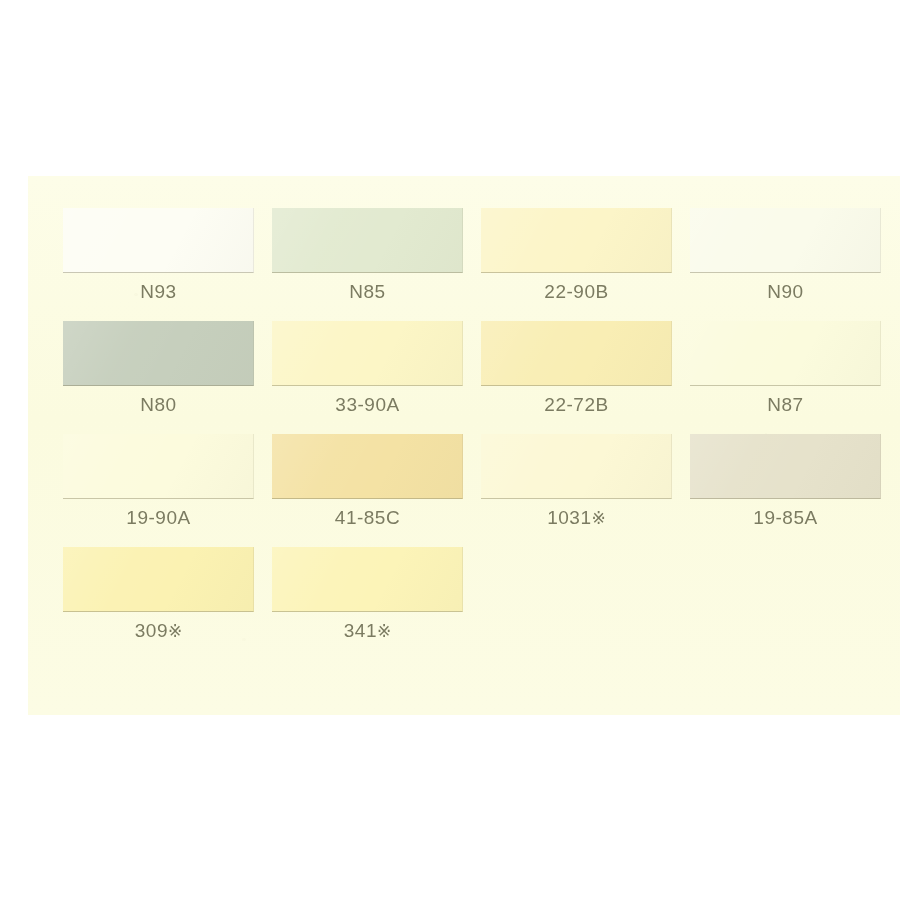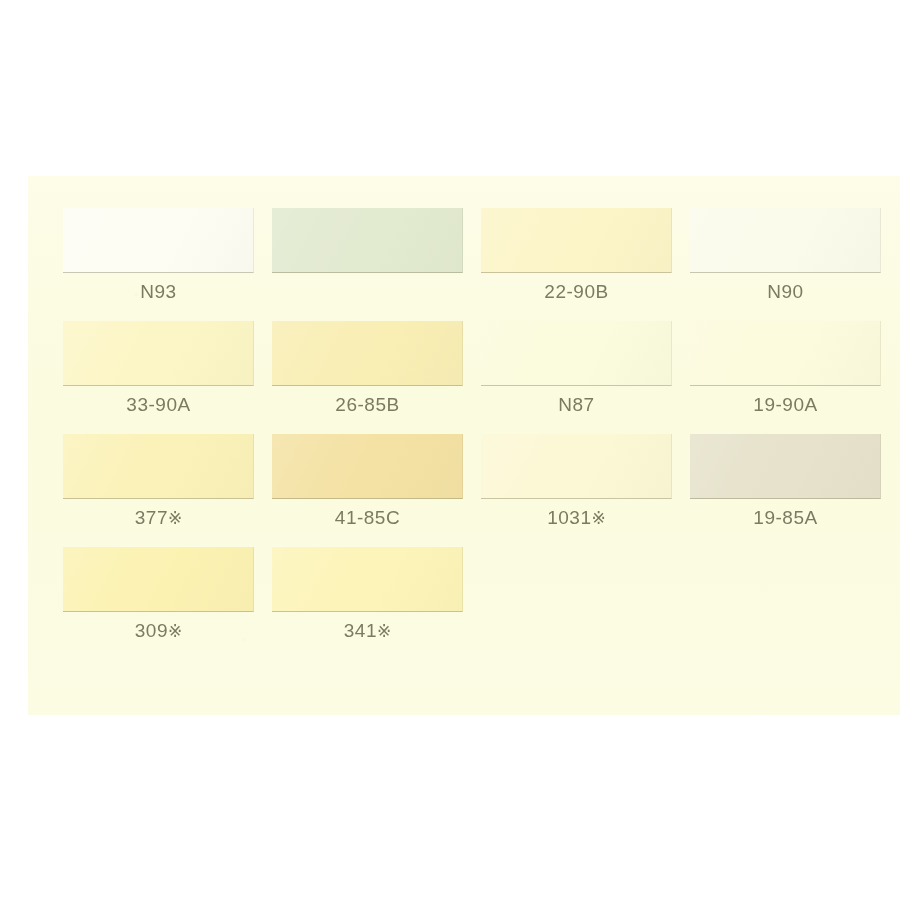--- a/index.html
+++ b/index.html
@@ -106,48 +106,49 @@
 
   <div class="swatch-card">
     <div class="paper-grain"></div>
     <div class="swatch-grid" id="swatch-grid">
         <div class="swatch-cell">
           <div class="swatch-chip" title="N93" style="background-color: rgb(253, 253, 244);"></div>
           <div class="swatch-label"><span>N93</span></div>
         </div>
         <div class="swatch-cell">
           <div class="swatch-chip" title="N85" style="background-color: rgb(226, 234, 208);"></div>
+          <div class="swatch-label"><span>N85</span></div>
         </div>
         <div class="swatch-cell">
           <div class="swatch-chip" title="22-90B" style="background-color: rgb(252, 245, 200);"></div>
           <div class="swatch-label"><span>22-90B</span></div>
         </div>
         <div class="swatch-cell">
           <div class="swatch-chip" title="N90" style="background-color: rgb(250, 251, 235);"></div>
           <div class="swatch-label"><span>N90</span></div>
         </div>
         <div class="swatch-cell">
+          <div class="swatch-chip" title="N80" style="background-color: rgb(198, 207, 189);"></div>
+          <div class="swatch-label"><span>N80</span></div>
+        </div>
+        <div class="swatch-cell">
           <div class="swatch-chip" title="25-90A" style="background-color: rgb(252, 246, 198);"></div>
           <div class="swatch-label"><span>33-90A</span></div>
         </div>
         <div class="swatch-cell">
           <div class="swatch-chip" title="22-85B" style="background-color: rgb(249, 238, 180);"></div>
-          <div class="swatch-label"><span>26-85B</span></div>
+          <div class="swatch-label"><span>22-72B</span></div>
         </div>
         <div class="swatch-cell">
           <div class="swatch-chip" title="N87" style="background-color: rgb(251, 251, 221);"></div>
           <div class="swatch-label"><span>N87</span></div>
         </div>
         <div class="swatch-cell">
           <div class="swatch-chip" title="19-90A" style="background-color: rgb(252, 251, 221);"></div>
           <div class="swatch-label"><span>19-90A</span></div>
-        </div>
-        <div class="swatch-cell">
-          <div class="swatch-chip" title="377※" style="background-color: rgb(251, 242, 185);"></div>
-          <div class="swatch-label"><span>377</span><span class="mark">※</span></div>
         </div>
         <div class="swatch-cell">
           <div class="swatch-chip" title="22-85C" style="background-color: rgb(244, 226, 164);"></div>
           <div class="swatch-label"><span>41-85C</span></div>
         </div>
         <div class="swatch-cell">
           <div class="swatch-chip" title="1031※" style="background-color: rgb(252, 248, 213);"></div>
           <div class="swatch-label"><span>1031</span><span class="mark">※</span></div>
         </div>
         <div class="swatch-cell">

